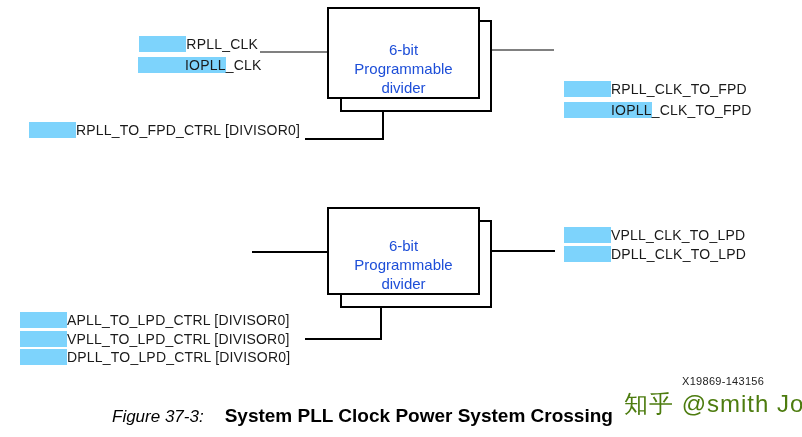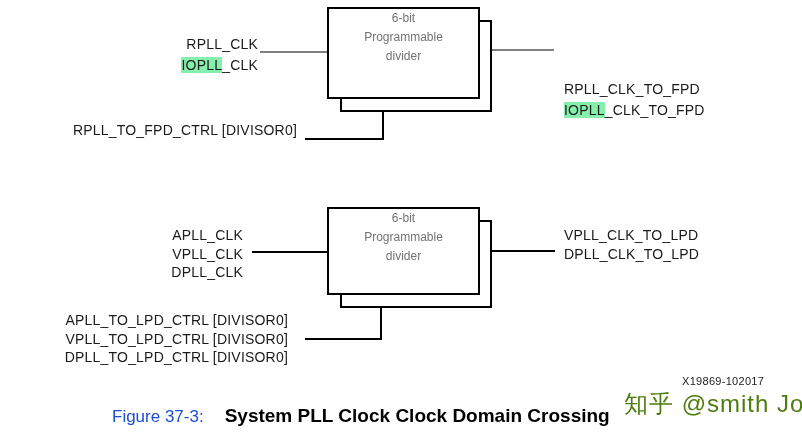--- a/index.html
+++ b/index.html
@@ -15,60 +15,61 @@
   }
   .box {
     position: absolute;
     background: #ffffff;
     border: 2px solid #000000;
   }
   .block-front {
     display: flex;
     flex-direction: column;
     align-items: center;
-    justify-content: flex-start;
+    justify-content: flex-end;
     text-align: center;
-    font-size: 12px;
+    font-size: 15px;
     line-height: 19px;
-    color: #737373;
+    color: #1d4ed8;
     z-index: 3;
   }
   .block-shadow { z-index: 2; }
   .wire { position: absolute; z-index: 1; }
   .wire.gray { background: #808080; }
   .wire.black { background: #000000; }
   .labels {
     position: absolute;
     font-size: 14px;
     letter-spacing: 0.2px;
     white-space: nowrap;
     z-index: 4;
   }
   .labels.right { text-align: right; }
   .labels.left { text-align: left; }
   .lh21 { line-height: 21px; }
   .lh18 { line-height: 18.5px; }
-  .hl { background: #86efac; }
+  .hl { background: #7dd3fc; padding-left: 47px; }
   .figure-id {
     position: absolute;
     font-size: 11px;
     letter-spacing: 0.3px;
     color: #222222;
     z-index: 4;
   }
   .caption {
     position: absolute;
     display: flex;
     align-items: baseline;
     white-space: nowrap;
     z-index: 6;
   }
   .caption .fig-label {
+    font-style: italic;
     font-size: 17px;
-    color: #1d4ed8;
+    color: #000000;
   }
   .caption .fig-title {
     font-weight: bold;
     font-size: 19px;
     margin-left: 21px;
     color: #000000;
   }
   .watermark {
     position: absolute;
     font-size: 24px;
@@ -115,39 +116,34 @@
     <div>6-bit</div>
     <div>Programmable</div>
     <div>divider</div>
   </div>
 
   <div class="wire black" style="left:252px; top:251px; width:75px; height:1.5px;"></div>
   <div class="wire black" style="left:492px; top:250px; width:63px; height:1.5px;"></div>
   <div class="wire black" style="left:305px; top:338px; width:76px; height:1.5px;"></div>
   <div class="wire black" style="left:380px; top:308px; width:1.5px; height:31.5px;"></div>
 
-  <div class="labels right lh18" style="left:123px; top:226px; width:120px;">
-    <div><span class="hl"></span><span>APLL_CLK</span></div>
-    <div><span class="hl"></span><span>VPLL_CLK</span></div>
-    <div><span class="hl"></span><span>DPLL_CLK</span></div>
-  </div>
 
   <div class="labels left lh18" style="left:564px; top:226px;">
     <div><span class="hl"></span><span>VPLL_CLK_TO_LPD</span></div>
     <div><span class="hl"></span><span>DPLL_CLK_TO_LPD</span></div>
   </div>
 
   <div class="labels right lh18" style="left:20px; top:311px; width:268px;">
     <div><span class="hl"></span><span>APLL_TO_LPD_CTRL [DIVISOR0]</span></div>
     <div><span class="hl"></span><span>VPLL_TO_LPD_CTRL [DIVISOR0]</span></div>
     <div><span class="hl"></span><span>DPLL_TO_LPD_CTRL [DIVISOR0]</span></div>
   </div>
 
-  <div class="figure-id" style="left:682px; top:375px;">X19869-102017</div>
+  <div class="figure-id" style="left:682px; top:375px;">X19869-143156</div>
 
   <div class="watermark" style="left:582px; top:388px;">知乎 @smith John</div>
 
   <div class="caption" style="left:112px; top:405px;">
     <span class="fig-label">Figure 37-3:</span>
-    <span class="fig-title">System PLL Clock Clock Domain Crossing</span>
+    <span class="fig-title">System PLL Clock Power System Crossing</span>
   </div>
 
 </div>
 
 </body></html>

